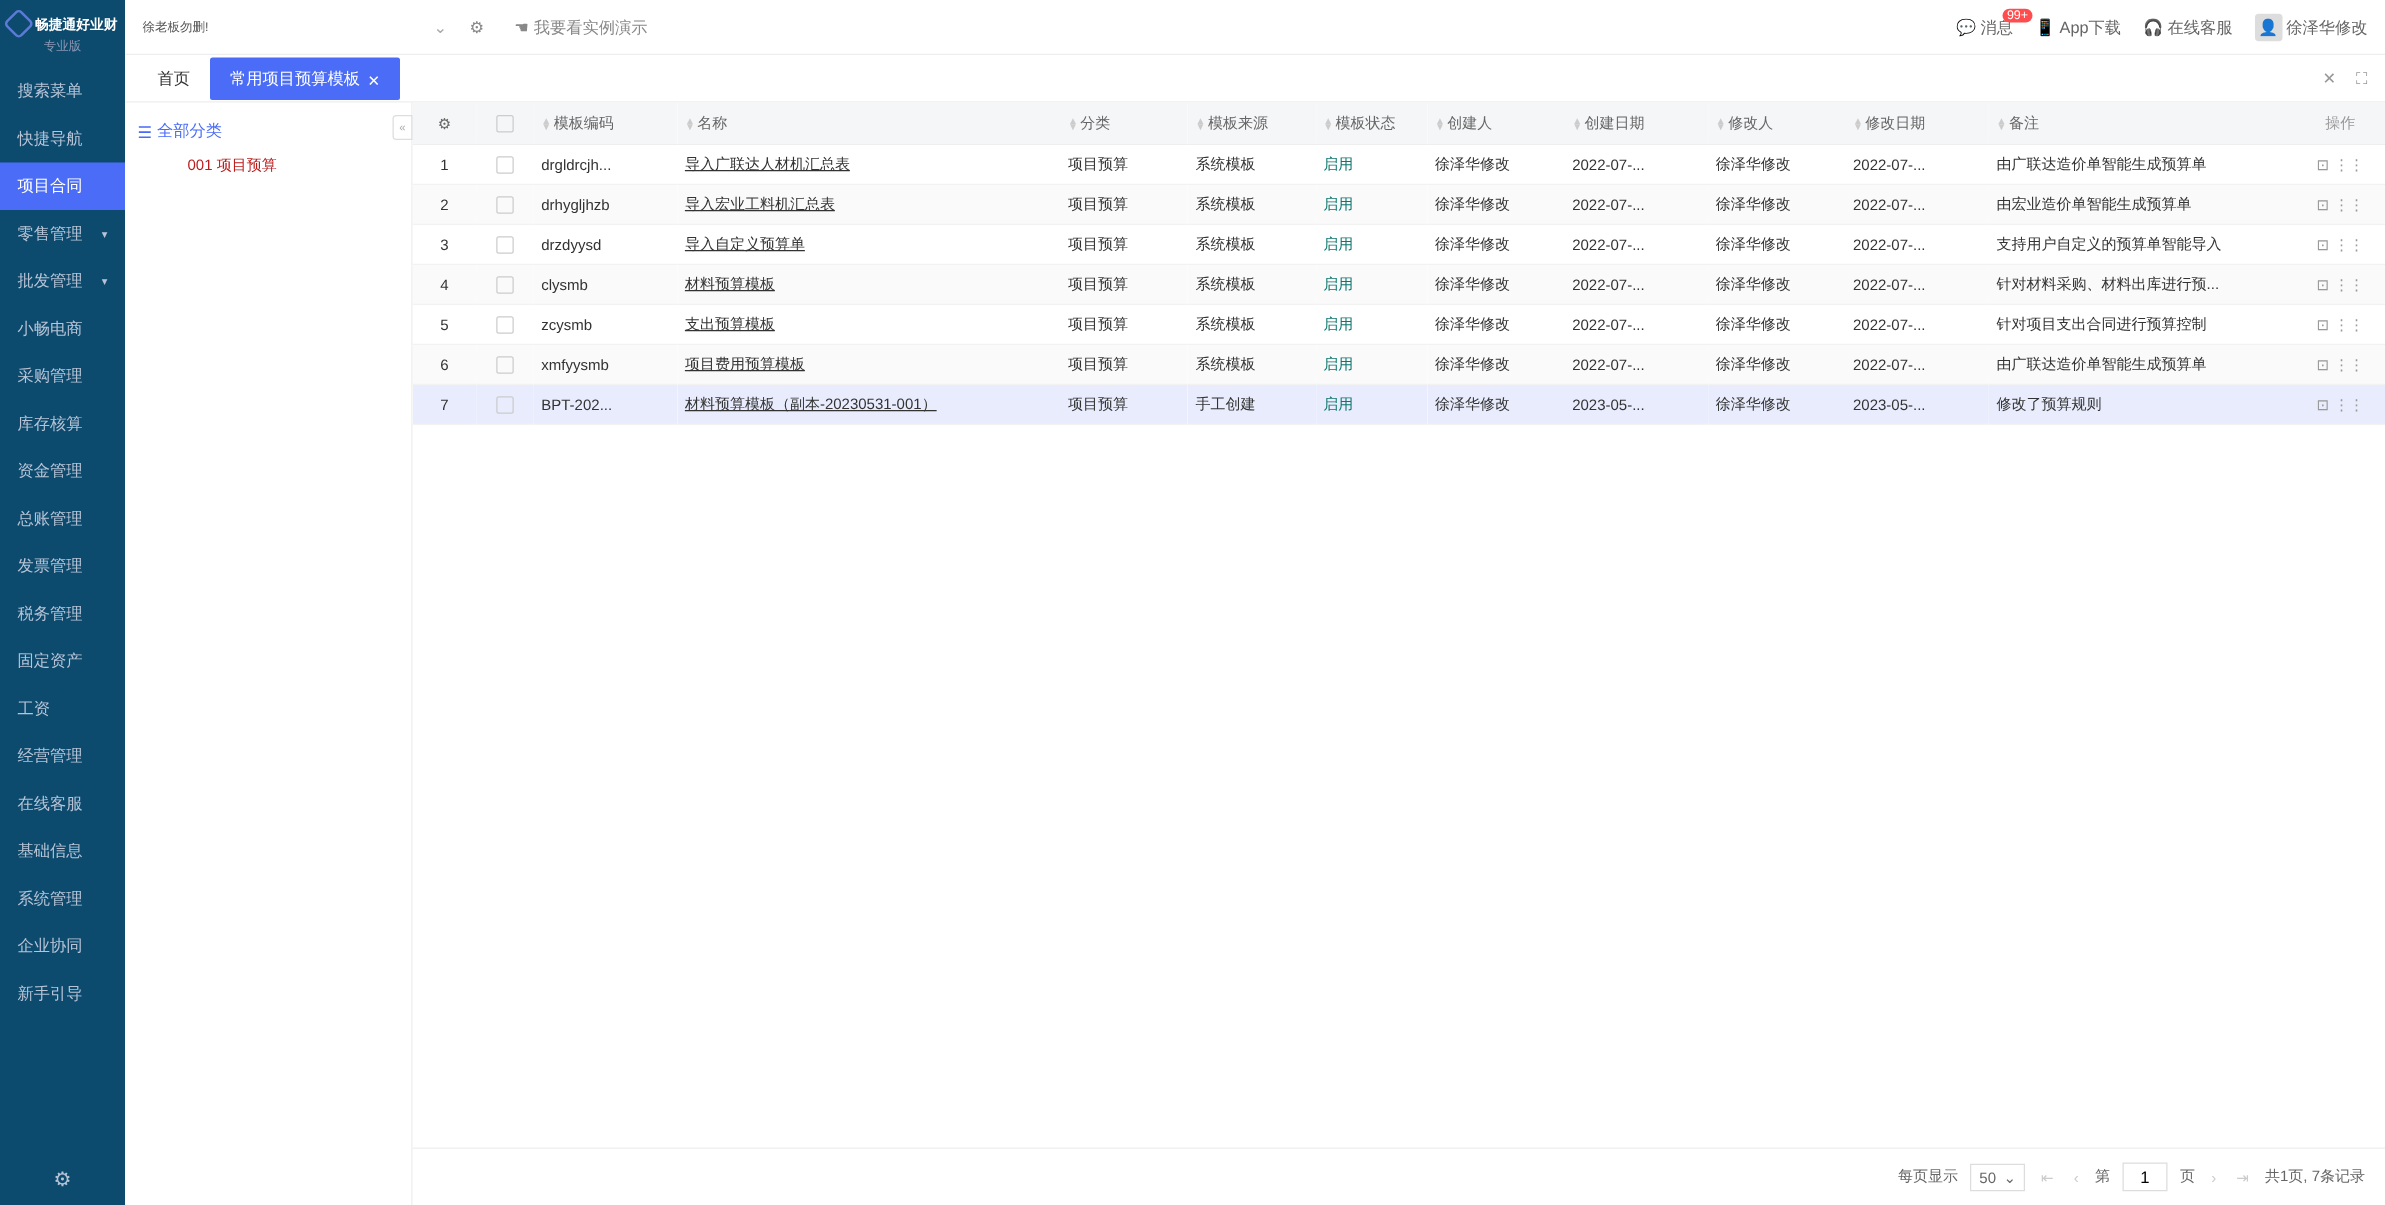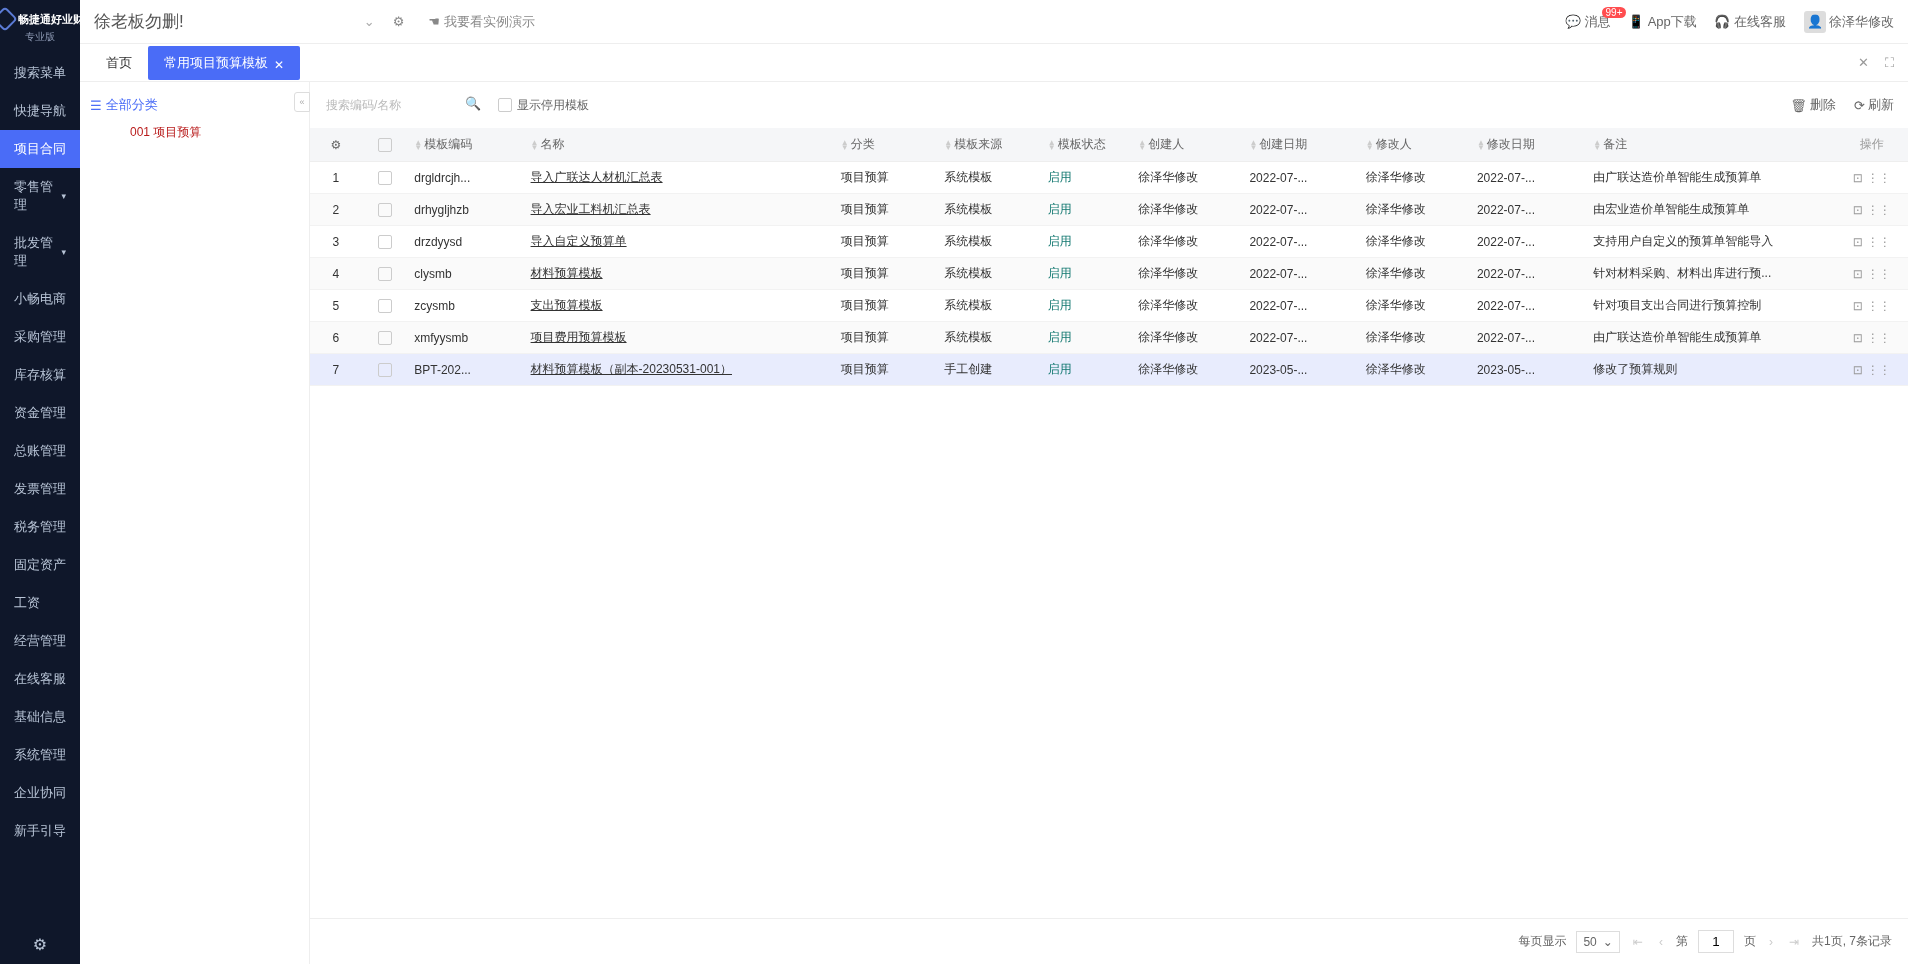--- a/index.html
+++ b/index.html
@@ -1,38 +1,38 @@
 <!DOCTYPE html>
 <html><head>
 <meta charset="utf-8">
 <style>
 * { margin: 0; padding: 0; box-sizing: border-box; font-family: "Microsoft YaHei", sans-serif; }
 body { font-size: 13px; color: #333; background: #fff; overflow: hidden; }
 .app { display: flex; height: 100vh; width: 100vw; }
 
 
-.sidebar { width: 80px; background: #0f172a; color: #b8c4d6; display: flex; flex-direction: column; flex-shrink: 0; }
+.sidebar { width: 100px; background: #0c4a6e; color: #b8c4d6; display: flex; flex-direction: column; flex-shrink: 0; }
 .logo-area { padding: 10px 6px; display: flex; flex-direction: column; align-items: center; gap: 2px; }
 .logo-row { display: flex; align-items: center; gap: 4px; }
 .logo-icon { width: 18px; height: 18px; border: 2px solid #5b7bd5; border-radius: 4px; transform: rotate(45deg); }
 .logo-text { font-size: 11px; font-weight: bold; color: #fff; white-space: nowrap; }
 .logo-sub { font-size: 10px; color: #8a96b0; }
 .menu { flex: 1; overflow-y: auto; }
 .menu-item { padding: 10px 14px; font-size: 13px; cursor: pointer; display: flex; align-items: center; justify-content: space-between; }
 .menu-item.active { background: #4a6cf7; color: #fff; }
 .menu-arrow { font-size: 9px; }
 .menu-footer { padding: 10px; text-align: center; }
 .gear { color: #b8c4d6; font-size: 16px; cursor: pointer; }
 
 
 .main { flex: 1; display: flex; flex-direction: column; min-width: 0; }
 
 
 .header { height: 44px; display: flex; align-items: center; padding: 0 14px; border-bottom: 1px solid #eee; }
-.header-title { font-size: 17px; color: #555; }
+.header-title { font-size: 10px; color: #555; }
 .header-dd { margin-left: 180px; color: #aaa; cursor: pointer; }
 .header-gear { margin-left: 18px; color: #888; cursor: pointer; }
 .header-demo { margin-left: 24px; color: #888; cursor: pointer; display: flex; align-items: center; gap: 4px; }
 .header-right { margin-left: auto; display: flex; align-items: center; gap: 18px; color: #666; }
 .hr-item { display: flex; align-items: center; gap: 3px; cursor: pointer; position: relative; }
 .badge { position: absolute; top: -6px; right: -16px; background: #ff4d4f; color: #fff; font-size: 10px; padding: 0 4px; border-radius: 8px; }
 .avatar { width: 22px; height: 22px; background: #ddd; border-radius: 3px; display: inline-flex; align-items: center; justify-content: center; color: #999; }
 
 
 .tabs-bar { height: 38px; display: flex; align-items: center; padding: 0 10px; border-bottom: 1px solid #eee; position: relative; }
@@ -214,40 +214,20 @@
       <div class="left-panel">
         <div class="cat-root">
           <span>☰</span>
           <span>全部分类</span>
         </div>
         <div class="cat-child">001 项目预算</div>
         <div class="collapse-btn">«</div>
       </div>
 
       <div class="right-panel">
-        <div class="toolbar">
-          <div class="search-wrap">
-            <input class="search-input" placeholder="搜索编码/名称" style="">
-            <span class="search-icon">🔍</span>
-          </div>
-          <label class="chk-wrap">
-            <span class="chk"></span>
-            <span>显示停用模板</span>
-          </label>
-          <div class="tb-right">
-            <span class="tb-btn">
-                <span>🗑</span>
-                <span>删除</span>
-              </span>
-            <span class="tb-btn">
-                <span>⟳</span>
-                <span>刷新</span>
-              </span>
-          </div>
-        </div>
 
         <div class="table-wrap">
           <table>
             <thead>
               <tr>
                 <th class="td-idx"><span>⚙</span></th>
                 <th class="td-chk">
                     <span class="chk" style="margin:auto;display:block"></span>
                   </th>
                 <th class="c-code"><span class="sort">▲<br>▼</span><span>模板编码</span></th>

